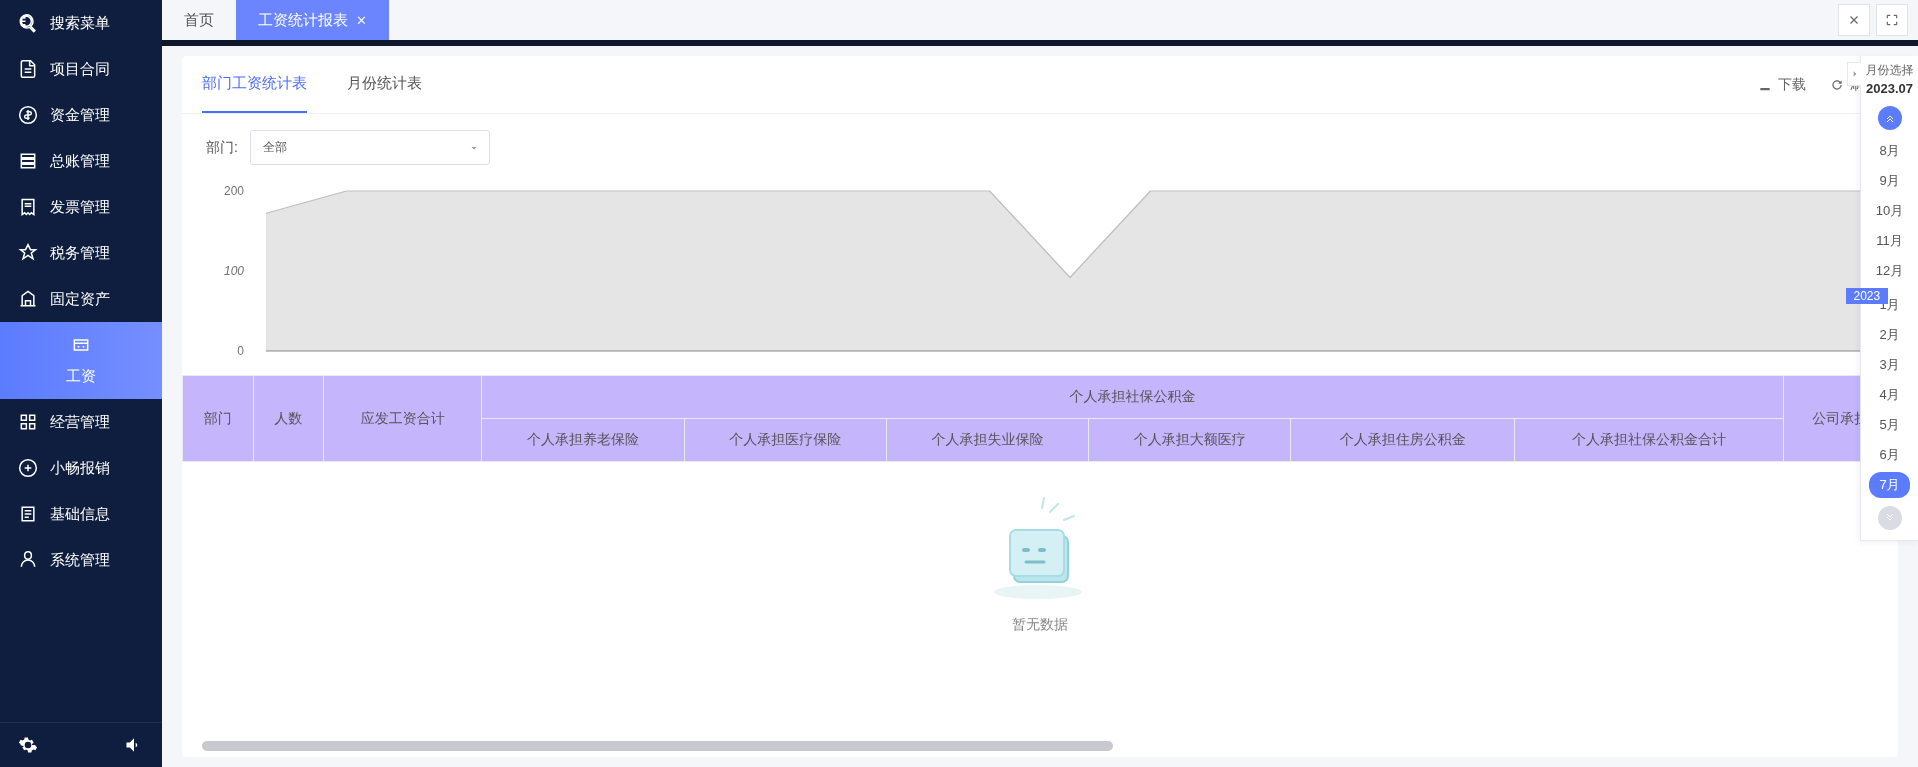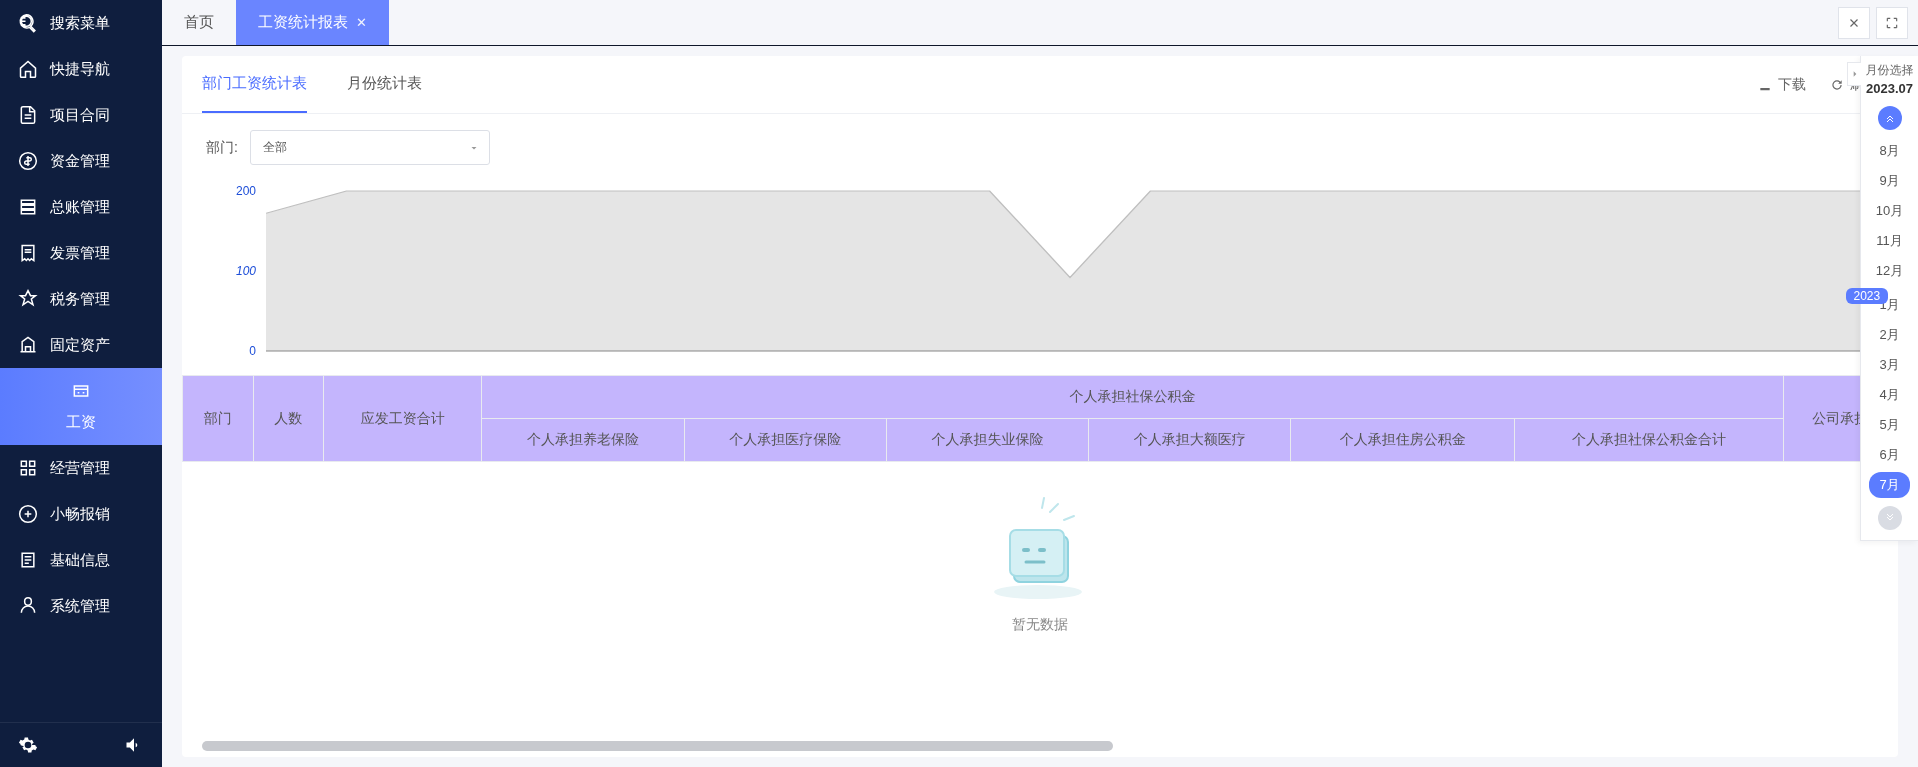--- a/index.html
+++ b/index.html
@@ -11,21 +11,21 @@
 .side-items { flex: 1; overflow-y: auto; }
 .side-item { display: flex; align-items: center; gap: 12px; padding: 13px 18px; cursor: pointer; font-size: 15px; }
 .side-item.active { background: linear-gradient(90deg, #5b7cff, #768fff); flex-direction: column; }
 .side-icon { width: 20px; height: 20px; display: inline-flex; align-items: center; justify-content: center; fill: #fff; }
 .side-footer { display: flex; justify-content: space-between; padding: 12px 18px; border-top: 1px solid rgba(255,255,255,0.08); }
 
 
 .main { flex: 1; display: flex; flex-direction: column; background: #f5f6fa; position: relative; }
 
 
-.tabbar { height: 46px; display: flex; align-items: stretch; background: #f5f6fa; border-bottom: 1px solid #0f172a; }
+.tabbar { height: 46px; display: flex; align-items: stretch; background: #f5f6fa; border-bottom: 6px solid #0f172a; }
 .tab { padding: 0 22px; display: flex; align-items: center; gap: 8px; font-size: 15px; cursor: pointer; color: #555; }
 .tab.active { background: #6a85ff; color: #fff; }
 .tab .close { font-size: 13px; opacity: 0.9; }
 .tabbar-spacer { flex: 1; }
 .tabbar-actions { display: flex; align-items: center; gap: 6px; padding-right: 10px; }
 .tabbar-btn { width: 32px; height: 32px; display: flex; align-items: center; justify-content: center; border: 1px solid #e0e3ea; background: #fff; cursor: pointer; color: #666; }
 
 
 .panel { margin: 10px 20px 10px 20px; background: #fff; border-radius: 4px; flex: 1; display: flex; flex-direction: column; overflow: hidden; position: relative; }
 
@@ -41,21 +41,21 @@
 .filter-row { display: flex; align-items: center; gap: 12px; padding: 16px 24px; }
 .filter-label { font-size: 14px; color: #555; }
 .select { position: relative; min-width: 240px; }
 .select-box { border: 1px solid #dcdfe6; border-radius: 3px; padding: 8px 30px 8px 12px; font-size: 12px; color: #555; cursor: pointer; background: #fff; }
 .select-arrow { position: absolute; right: 10px; top: 50%; transform: translateY(-50%); width: 12px; height: 12px; fill: #999; }
 
 
 .chart-wrap { padding: 0 24px 10px 24px; }
 .chart { position: relative; height: 180px; display: flex; }
 .y-axis { width: 60px; position: relative; }
-.y-tick { position: absolute; right: 10px; font-size: 12px; color: #1d4ed8; transform: translateY(-50%); }
+.y-tick { position: absolute; right: 22px; font-size: 12px; color: #737373; transform: translateY(-50%); }
 .chart-plot { flex: 1; position: relative; }
 .chart-svg { width: 100%; height: 100%; display: block; }
 
 
 .table-wrap { padding: 4px 0 0 0; flex: 1; overflow: auto; position: relative; }
 .table { border-collapse: collapse; width: 100%; min-width: 1500px; }
 .table th { background: #c4b5fd; border: 1px solid #e8eaef; font-weight: normal; color: #555; font-size: 14px; padding: 12px 8px; text-align: center; }
 .table-empty { text-align: center; padding: 30px 0 40px; color: #888; }
 .empty-illus { width: 120px; height: 110px; margin: 0 auto 14px; position: relative; }
 
@@ -68,44 +68,36 @@
 .month-collapse { position: absolute; left: -14px; top: 6px; width: 14px; height: 24px; background: #fff; border: 1px solid #e6e8ed; border-right: none; display: flex; align-items: center; justify-content: center; cursor: pointer; }
 .month-collapse svg { width: 8px; height: 8px; fill: #999; }
 .month-title { font-size: 12px; color: #666; padding: 6px 4px 2px; text-align: center; }
 .month-current { font-size: 13px; font-weight: bold; color: #333; padding-bottom: 8px; }
 .month-nav { width: 24px; height: 24px; border-radius: 50%; background: #5b7cff; display: flex; align-items: center; justify-content: center; margin: 2px 0; cursor: pointer; }
 .month-nav.down { background: #d9dce3; }
 .month-nav svg { width: 12px; height: 12px; fill: #fff; }
 .month-list { display: flex; flex-direction: column; align-items: center; gap: 4px; padding: 6px 0; position: relative; }
 .month-item { font-size: 13px; color: #555; padding: 4px 10px; cursor: pointer; border-radius: 12px; }
 .month-item.selected { background: #5b7cff; color: #fff; }
-.year-badge { position: absolute; left: -44px; background: #5b7cff; color: #fff; font-size: 12px; padding: 1px 8px; border-radius: 6px; }
+.year-badge { position: absolute; left: -44px; background: #5b7cff; color: #fff; font-size: 12px; padding: 1px 8px; border-radius: 0; }
 </style>
 </head>
 <body>
 
 <div class="app">
 
   <div class="sidebar">
     <div class="side-items" id="side-items">
         <div class="side-item">
           <span class="side-icon">
             <svg viewBox="0 0 24 24" fill="none" stroke="#fff" stroke-width="1.8">
               <path d="M10 2a8 8 0 015.3 13.9l5 5-1.4 1.4-5-5A8 8 0 1110 2zm0 2a6 6 0 100 12 6 6 0 000-12zM3 6h6M3 10h6M3 14h6"></path>
             </svg>
           </span>
           <span>搜索菜单</span>
-        </div>
-        <div class="side-item">
-          <span class="side-icon">
-            <svg viewBox="0 0 24 24" fill="none" stroke="#fff" stroke-width="1.8">
-              <path d="M3 11l9-8 9 8v10a1 1 0 01-1 1h-5v-7h-6v7H4a1 1 0 01-1-1V11z"></path>
-            </svg>
-          </span>
-          <span>快捷导航</span>
         </div>
         <div class="side-item">
           <span class="side-icon">
             <svg viewBox="0 0 24 24" fill="none" stroke="#fff" stroke-width="1.8">
               <path d="M6 2h9l5 5v13a2 2 0 01-2 2H6a2 2 0 01-2-2V4a2 2 0 012-2zm8 1v5h5M8 12h8M8 16h8"></path>
             </svg>
           </span>
           <span>项目合同</span>
         </div>
         <div class="side-item">

